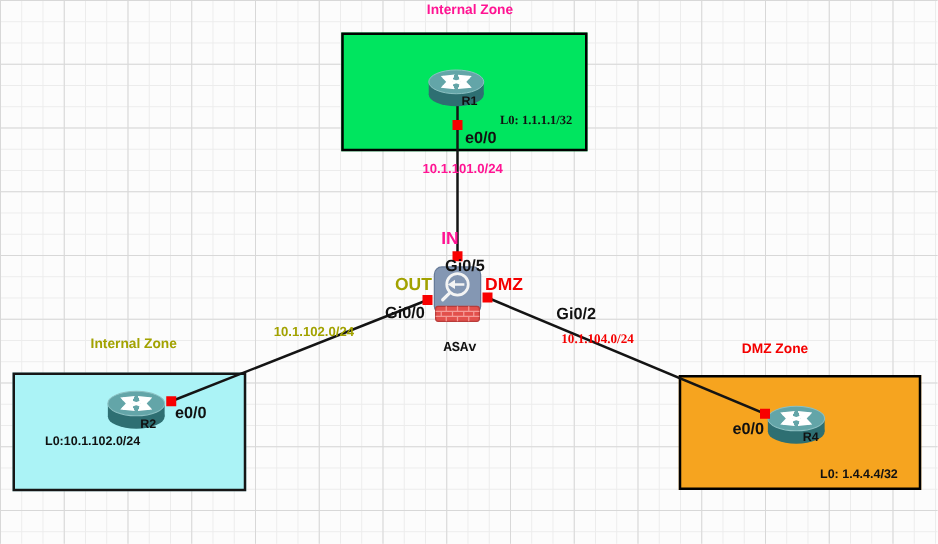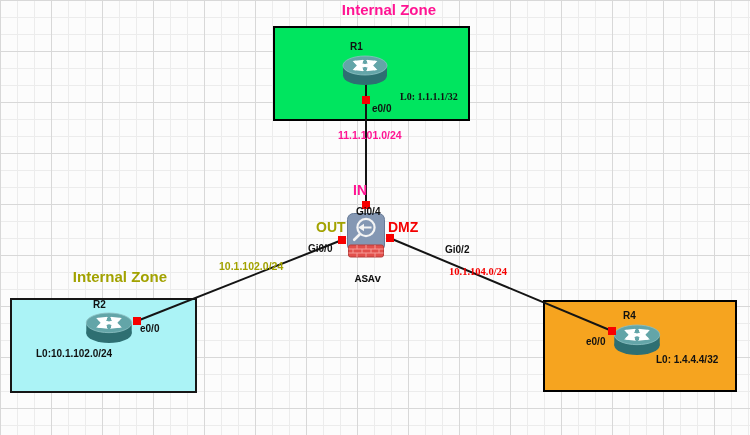--- a/index.html
+++ b/index.html
@@ -13,25 +13,25 @@
       linear-gradient(to right,#ececec 1px,transparent 1px),
       linear-gradient(to bottom,#ececec 1px,transparent 1px);
     background-size:51px 51px,51px 51px,17px 17px,17px 17px;
   }
   .abs{position:absolute;}
   .zone-box{position:absolute;border:2px solid #000;box-sizing:border-box;z-index:1;}
   .links-svg{position:absolute;left:0;top:0;z-index:2;}
   .icon{z-index:3;}
   .sq{position:absolute;width:8px;height:8px;background:#f80000;z-index:4;}
   .lbl{position:absolute;font-weight:bold;color:#111;white-space:nowrap;z-index:5;line-height:1.1;}
-  .zone-label{font-size:15px;text-align:right;}
+  .zone-label{font-size:11px;text-align:center;}
   .if-label{font-size:14px;}
   .subnet{font-size:10.5px;}
-  .name{font-size:10px;text-align:left;}
-  .port{font-size:10px;}
+  .name{font-size:10px;text-align:right;margin-top:35px;}
+  .port{font-size:13px;}
   .loop{font-size:10px;}
   .asav-name{font-size:11px;text-align:center;font-family:Liberation Mono, monospace;}
   .title{font-size:14px;text-align:center;color:#000;}
   .magenta{color:#ff1493;}
   .olive{color:#a2a200;}
   .red{color:#f40000;}
 </style>
 </head>
 <body>
 
@@ -42,44 +42,45 @@
   <div class="zone-box" style="left:543px;top:300px;width:194px;height:92px;background:#f6a41f;border-color:#000;"></div>
 
   <svg class="links-svg" width="750" height="435" viewBox="0 0 750 435">
     <line x1="366" y1="84" x2="366" y2="206" stroke="#141414" stroke-width="2"></line>
     <line x1="342" y1="240" x2="137" y2="321" stroke="#141414" stroke-width="2"></line>
     <line x1="392" y1="239" x2="612" y2="331" stroke="#141414" stroke-width="2"></line>
   </svg>
 
   <span class="lbl zone-label magenta" style="left:316px;top:2px;width:120px;">Internal Zone</span>
   <span class="lbl zone-label olive" style="left:47px;top:269px;width:120px;">Internal Zone</span>
+  <span class="lbl zone-label red" style="left:575px;top:273px;width:90px;">DMZ Zone</span>
 
   <span class="lbl name" style="left:350px;top:41px;width:32px;">R1</span>
   <div class="abs icon" style="left:342px;top:55px;">
     <svg width="46" height="31" viewBox="0 0 46 31">
       <defs>
           <marker id="ah1" viewBox="0 0 10 10" refX="8" refY="5" markerWidth="4.4" markerHeight="4.4" orient="auto-start-reverse">
             <path d="M0,0 L10,5 L0,10 z" fill="#fff"></path>
           </marker>
         </defs>
       <ellipse cx="23" cy="20.5" rx="22" ry="9.5" fill="#2e6f72"></ellipse>
       <rect x="1" y="10.5" width="44" height="10" fill="#2e6f72"></rect>
       <ellipse cx="23" cy="10.5" rx="22" ry="9.5" fill="#63a5a8" stroke="#8cc0c2" stroke-width="0.8"></ellipse>
       <line x1="12.5" y1="6.6" x2="33.5" y2="14.4" stroke="#fff" stroke-width="2.3" marker-start="url(#ah1)" marker-end="url(#ah1)"></line>
       <line x1="12.5" y1="14.4" x2="33.5" y2="6.6" stroke="#fff" stroke-width="2.3" marker-start="url(#ah1)" marker-end="url(#ah1)"></line>
     </svg>
   </div>
   <div class="sq" style="left:362px;top:96px;"></div>
   <span class="lbl port" style="left:372px;top:103px;">e0/0</span>
   <span class="lbl loop" style="left:400px;top:91px;font-family:Liberation Serif, serif;">L0: 1.1.1.1/32</span>
-  <span class="lbl subnet magenta" style="left:338px;top:130px;">11.1.101.0/24</span>
+  <span class="lbl subnet magenta" style="left:338px;top:130px;">10.1.101.0/24</span>
 
   <span class="lbl if-label magenta" style="left:353px;top:183px;">IN</span>
   <div class="sq" style="left:362px;top:201px;"></div>
-  <span class="lbl port" style="left:356px;top:206px;">Gi0/4</span>
+  <span class="lbl port" style="left:356px;top:206px;">Gi0/5</span>
 
   <div class="abs icon" style="left:346px;top:212px;">
     <svg width="40" height="46" viewBox="0 0 40 46">
       <rect x="1.5" y="1.5" width="37" height="37.5" rx="6" fill="#8497b3" stroke="#677b98"></rect>
       <circle cx="20" cy="15.5" r="8.6" fill="none" stroke="#f4f4f4" stroke-width="2.2"></circle>
       <line x1="25.5" y1="15.5" x2="17" y2="15.5" stroke="#f4f4f4" stroke-width="2"></line>
       <path d="M18,11.8 L12.2,15.5 L18,19.2 z" fill="#f4f4f4"></path>
       <line x1="13.8" y1="22.3" x2="8.2" y2="27.8" stroke="#f4f4f4" stroke-width="2.6" stroke-linecap="round"></line>
       <rect x="2.5" y="33" width="35" height="12" rx="2" fill="#e2504c" stroke="#b83c3a"></rect>
       <line x1="2.5" y1="37" x2="37.5" y2="37" stroke="#f59a96" stroke-width="1"></line>
@@ -140,16 +141,16 @@
         </defs>
       <ellipse cx="23" cy="20.5" rx="22" ry="9.5" fill="#2e6f72"></ellipse>
       <rect x="1" y="10.5" width="44" height="10" fill="#2e6f72"></rect>
       <ellipse cx="23" cy="10.5" rx="22" ry="9.5" fill="#63a5a8" stroke="#8cc0c2" stroke-width="0.8"></ellipse>
       <line x1="12.5" y1="6.6" x2="33.5" y2="14.4" stroke="#fff" stroke-width="2.3" marker-start="url(#ah4)" marker-end="url(#ah4)"></line>
       <line x1="12.5" y1="14.4" x2="33.5" y2="6.6" stroke="#fff" stroke-width="2.3" marker-start="url(#ah4)" marker-end="url(#ah4)"></line>
     </svg>
   </div>
   <div class="sq" style="left:608px;top:327px;"></div>
   <span class="lbl port" style="left:586px;top:336px;">e0/0</span>
-  <span class="lbl loop" style="left:656px;top:354px;">L0: 1.4.4.4/32</span>
+  <span class="lbl loop" style="left:656px;top:374px;">L0: 1.4.4.4/32</span>
 
 
 </div>
 
 </body></html>

